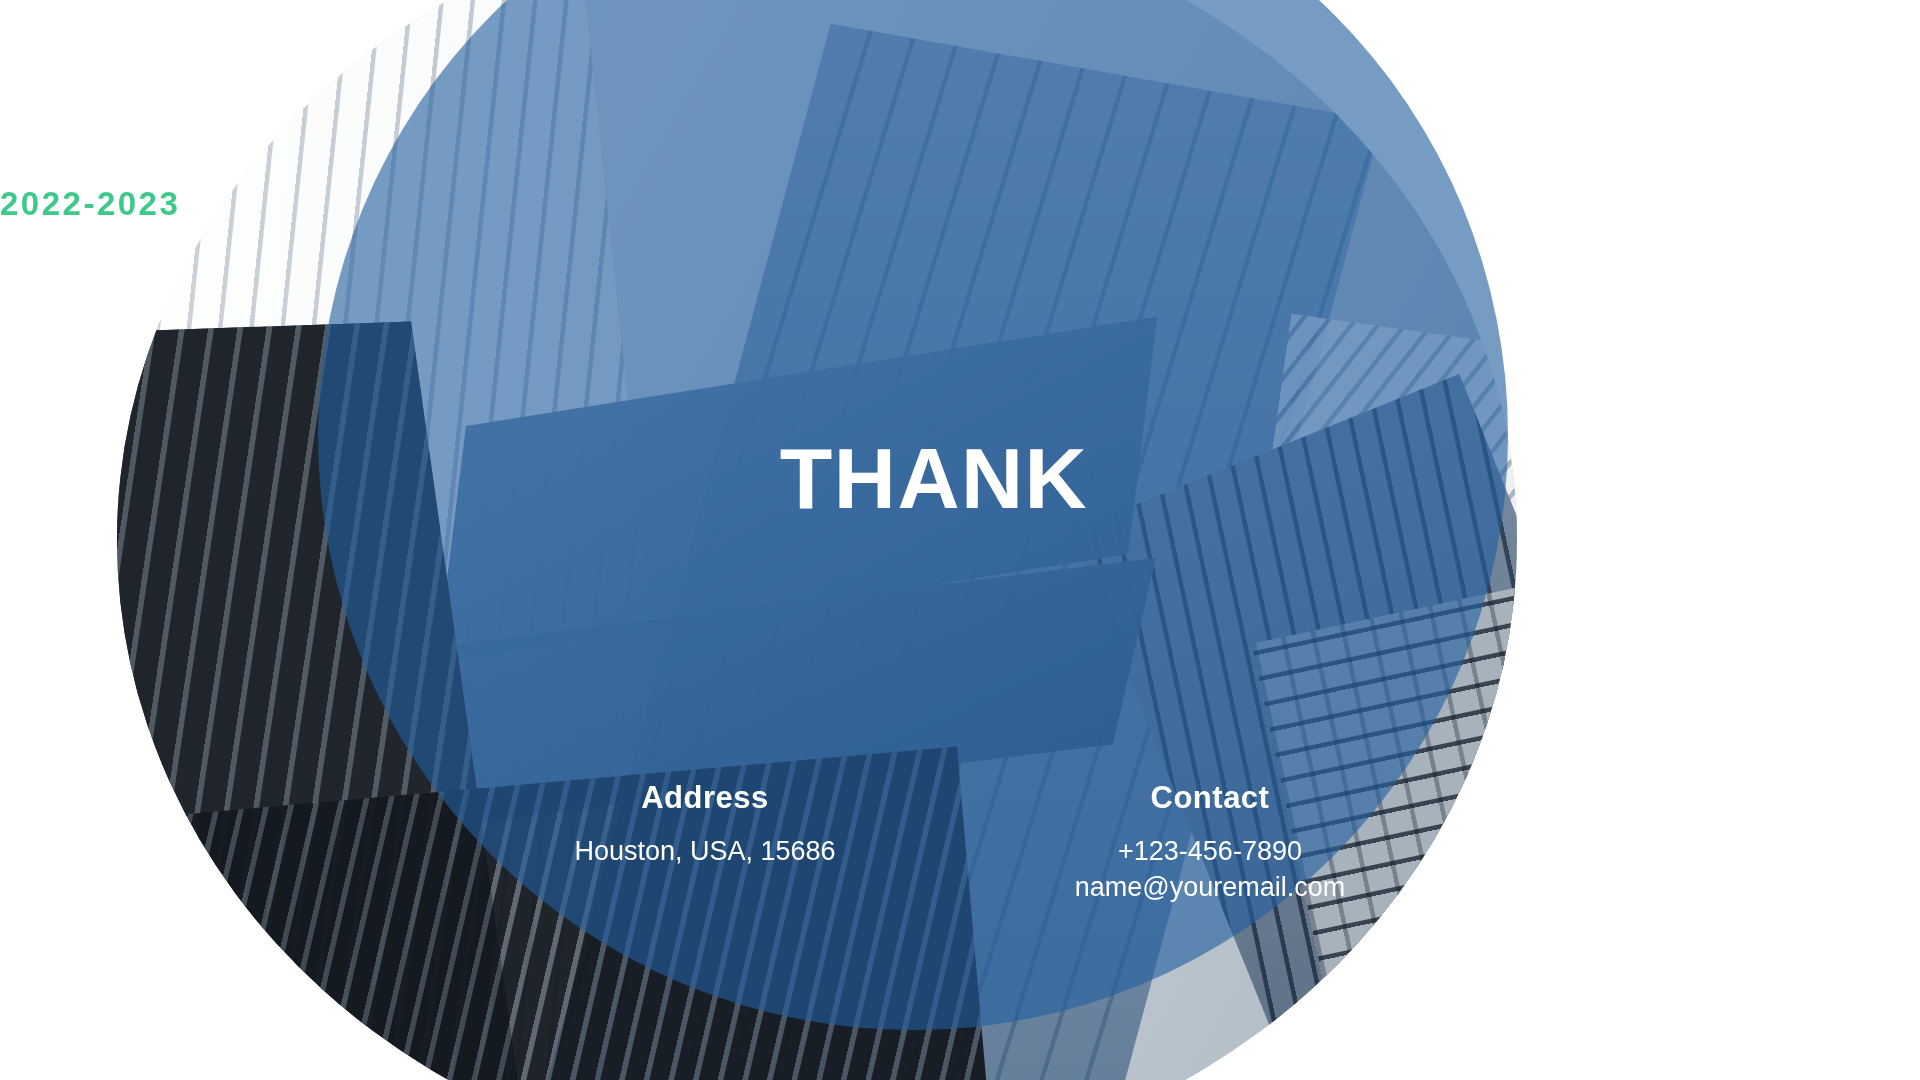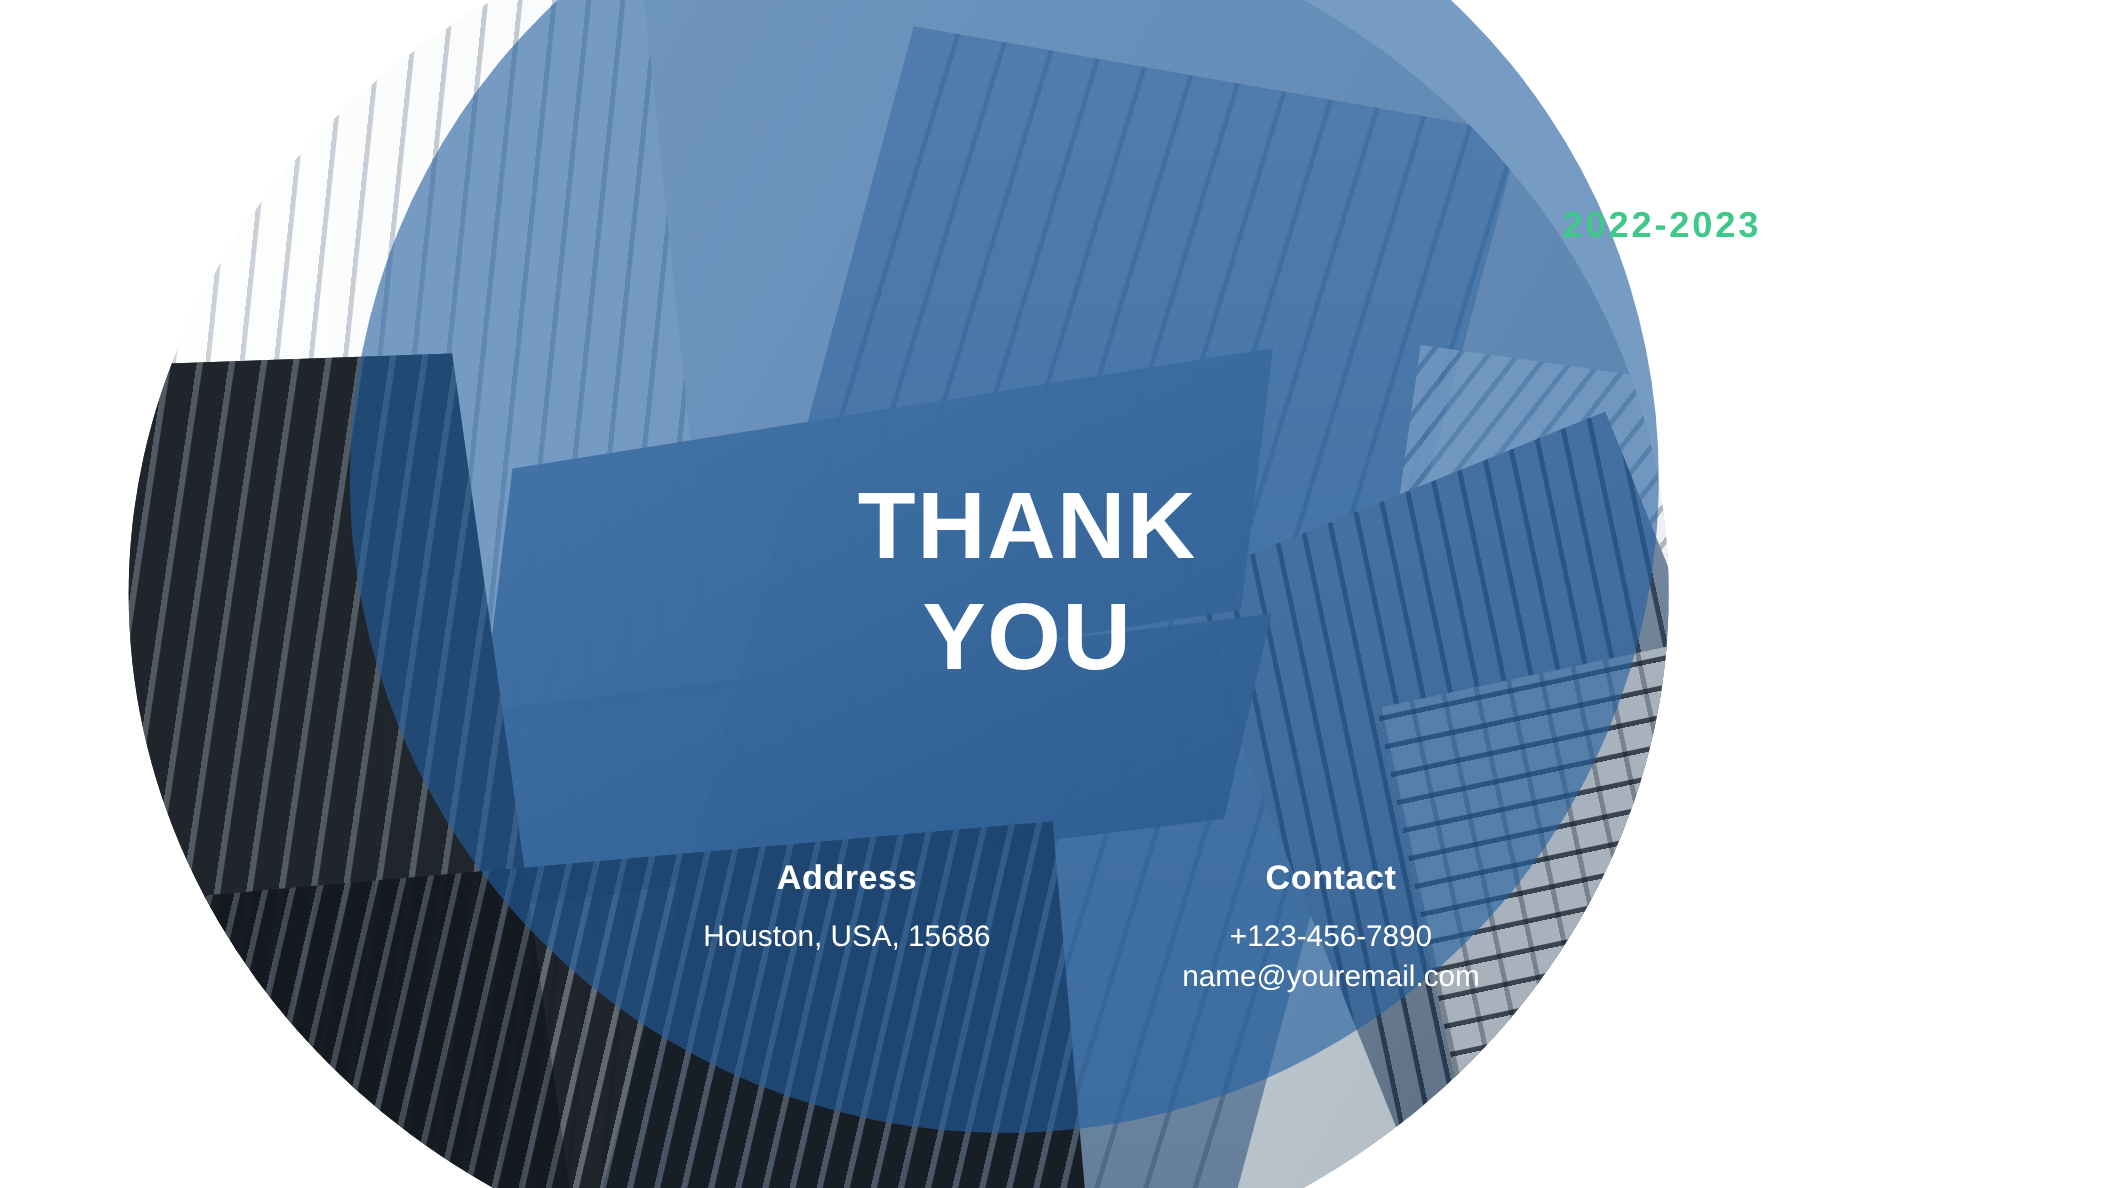--- a/index.html
+++ b/index.html
@@ -207,21 +207,21 @@
   
   .content {
     position: absolute;
     inset: 0;
   }
   .year {
     position: absolute;
     top: 185px;
     left: 0;
     width: 1601px;
-    text-align: right;
+    text-align: left;
     color: #3ec98a;
     font-size: 33px;
     font-weight: bold;
     letter-spacing: 2.5px;
   }
   .thank-you {
     position: absolute;
     top: 428px;
     left: 0;
     width: 1868px;
@@ -231,21 +231,21 @@
     font-weight: bold;
     letter-spacing: 1.5px;
     line-height: 1.18;
   }
   .info-row {
     position: absolute;
     top: 780px;
     left: 495px;
     width: 925px;
     display: flex;
-    justify-content: flex-end;
+    justify-content: space-between;
     gap: 20px;
   }
   .info-col {
     width: 420px;
     text-align: center;
     color: #ffffff;
   }
   .info-title {
     font-size: 31px;
     font-weight: bold;
@@ -279,21 +279,20 @@
   </div>
 
   <div class="blue-circle"></div>
 
   <div class="content">
 
     <div class="year">2022-2023</div>
 
     <div class="thank-you">
       <div>THANK</div>
-      <div>YOU</div>
     </div>
 
     <div class="info-row">
 
       <div class="info-col">
         <div class="info-title">Address</div>
         <div class="info-line">Houston, USA, 15686</div>
       </div>
 
       <div class="info-col">

